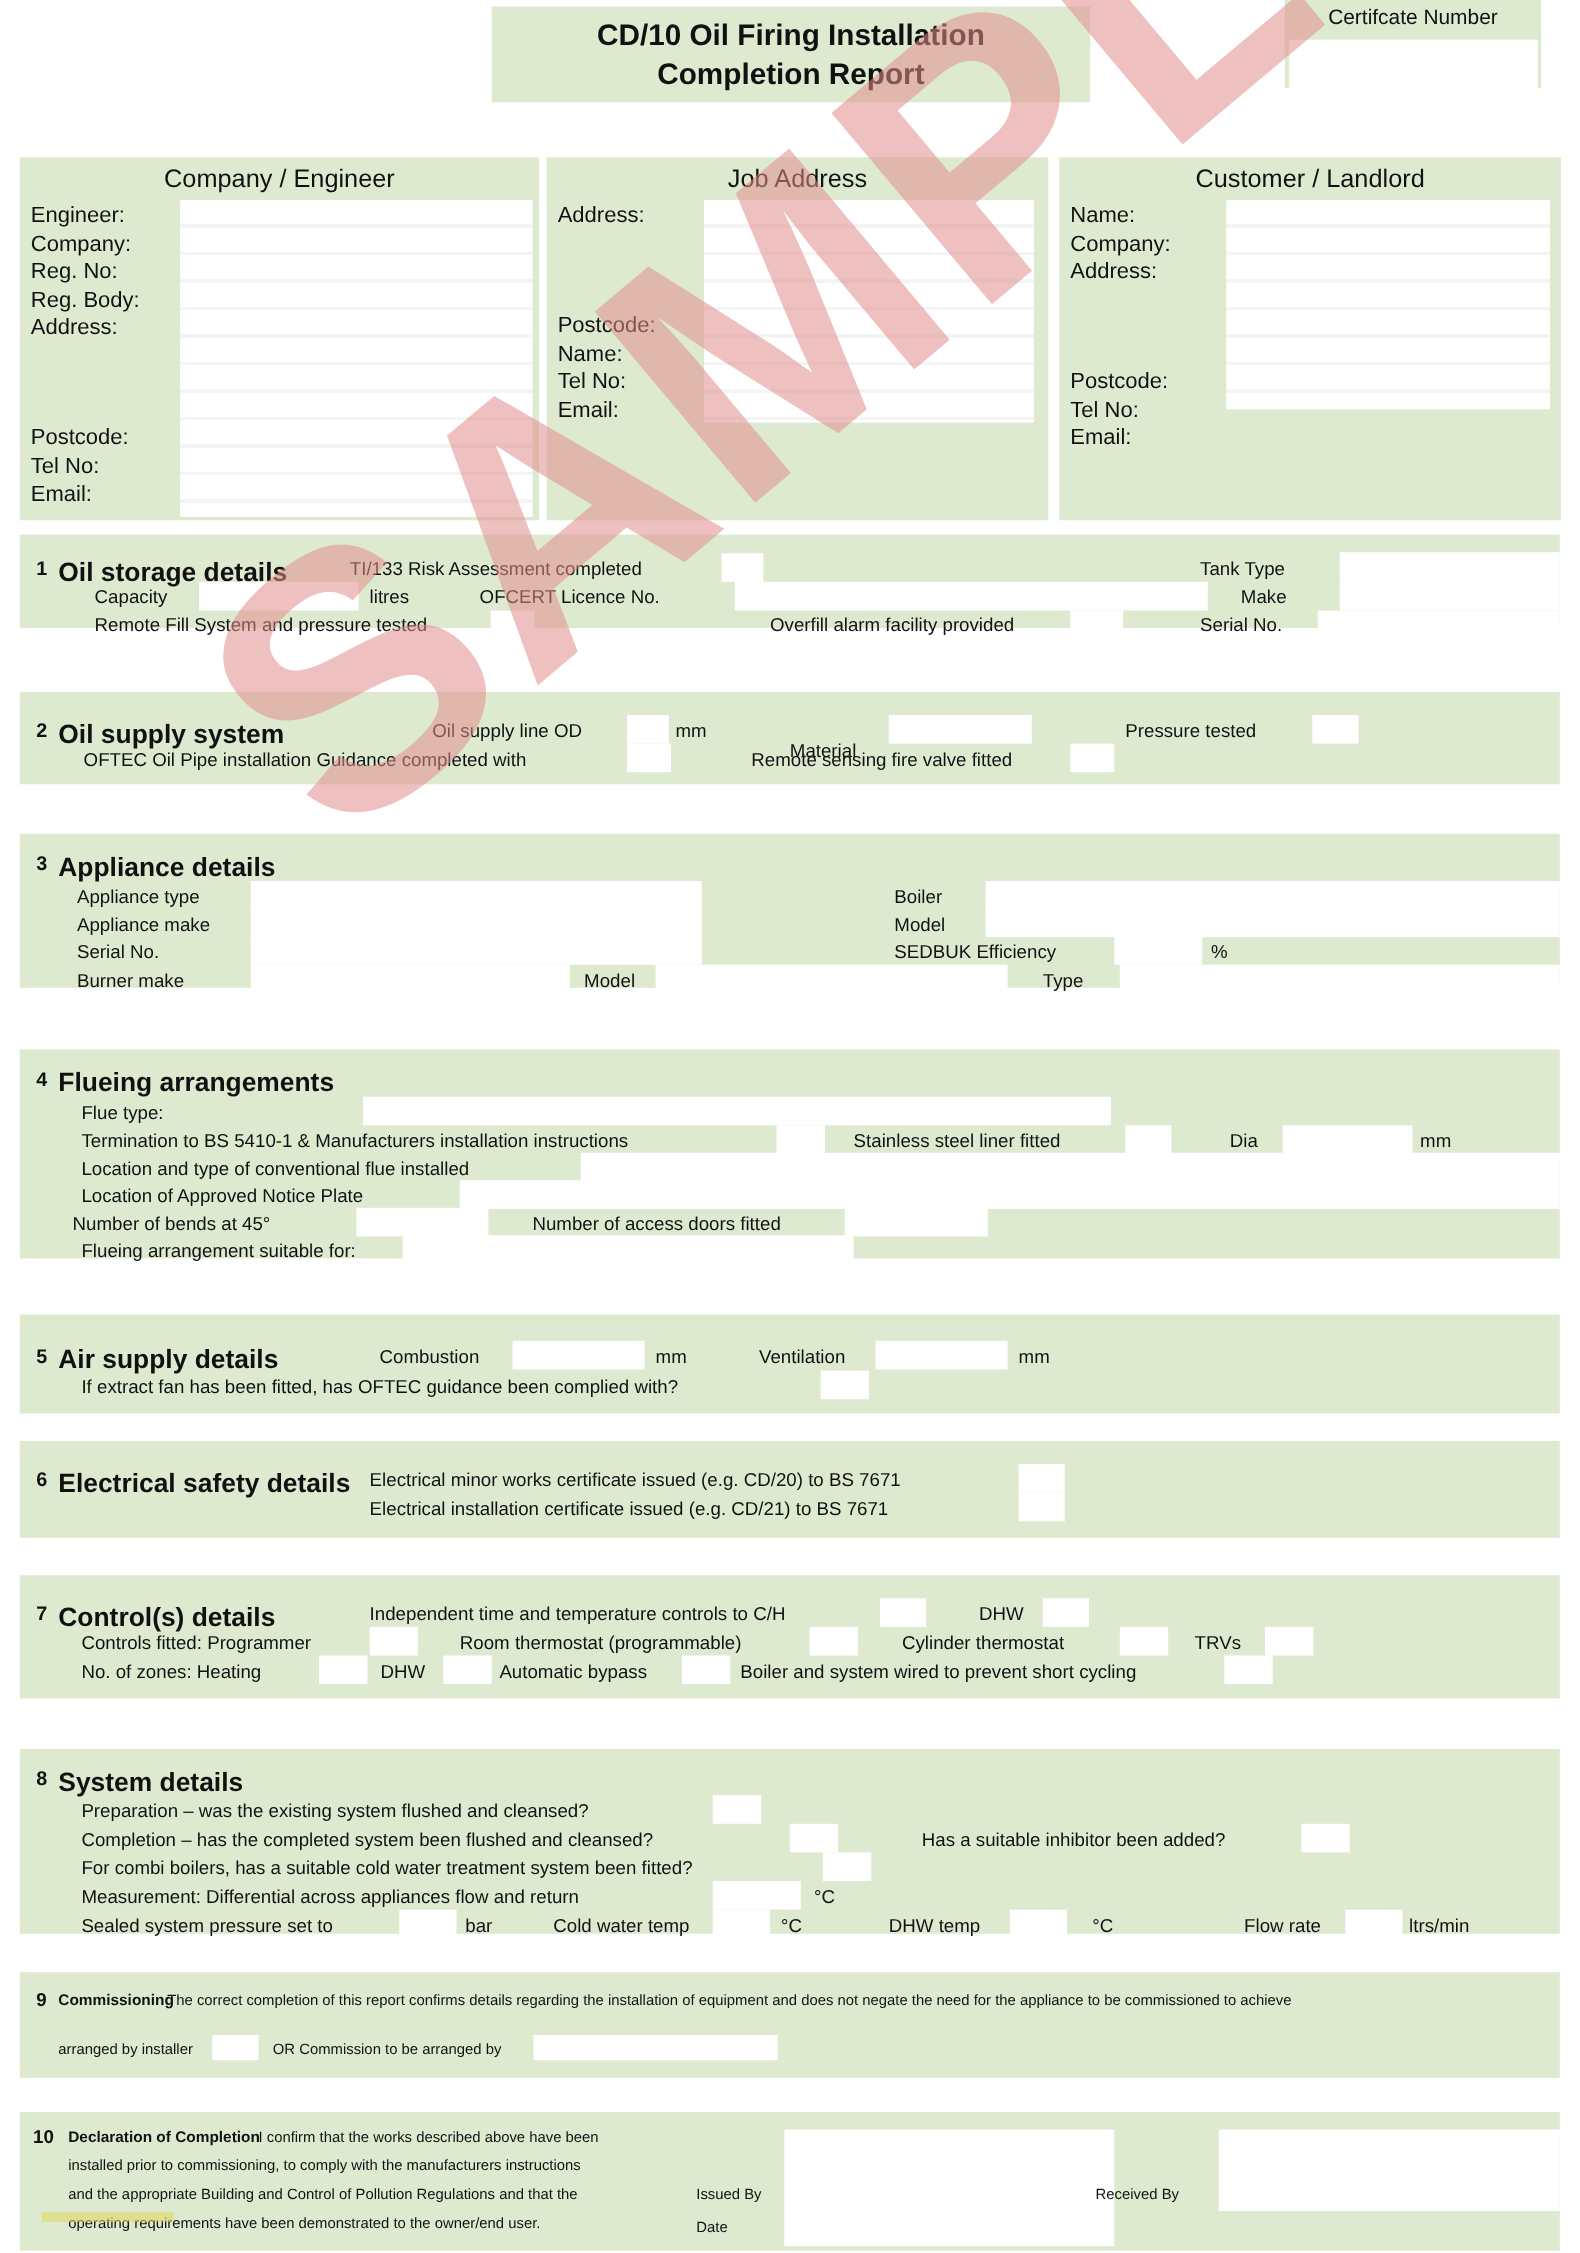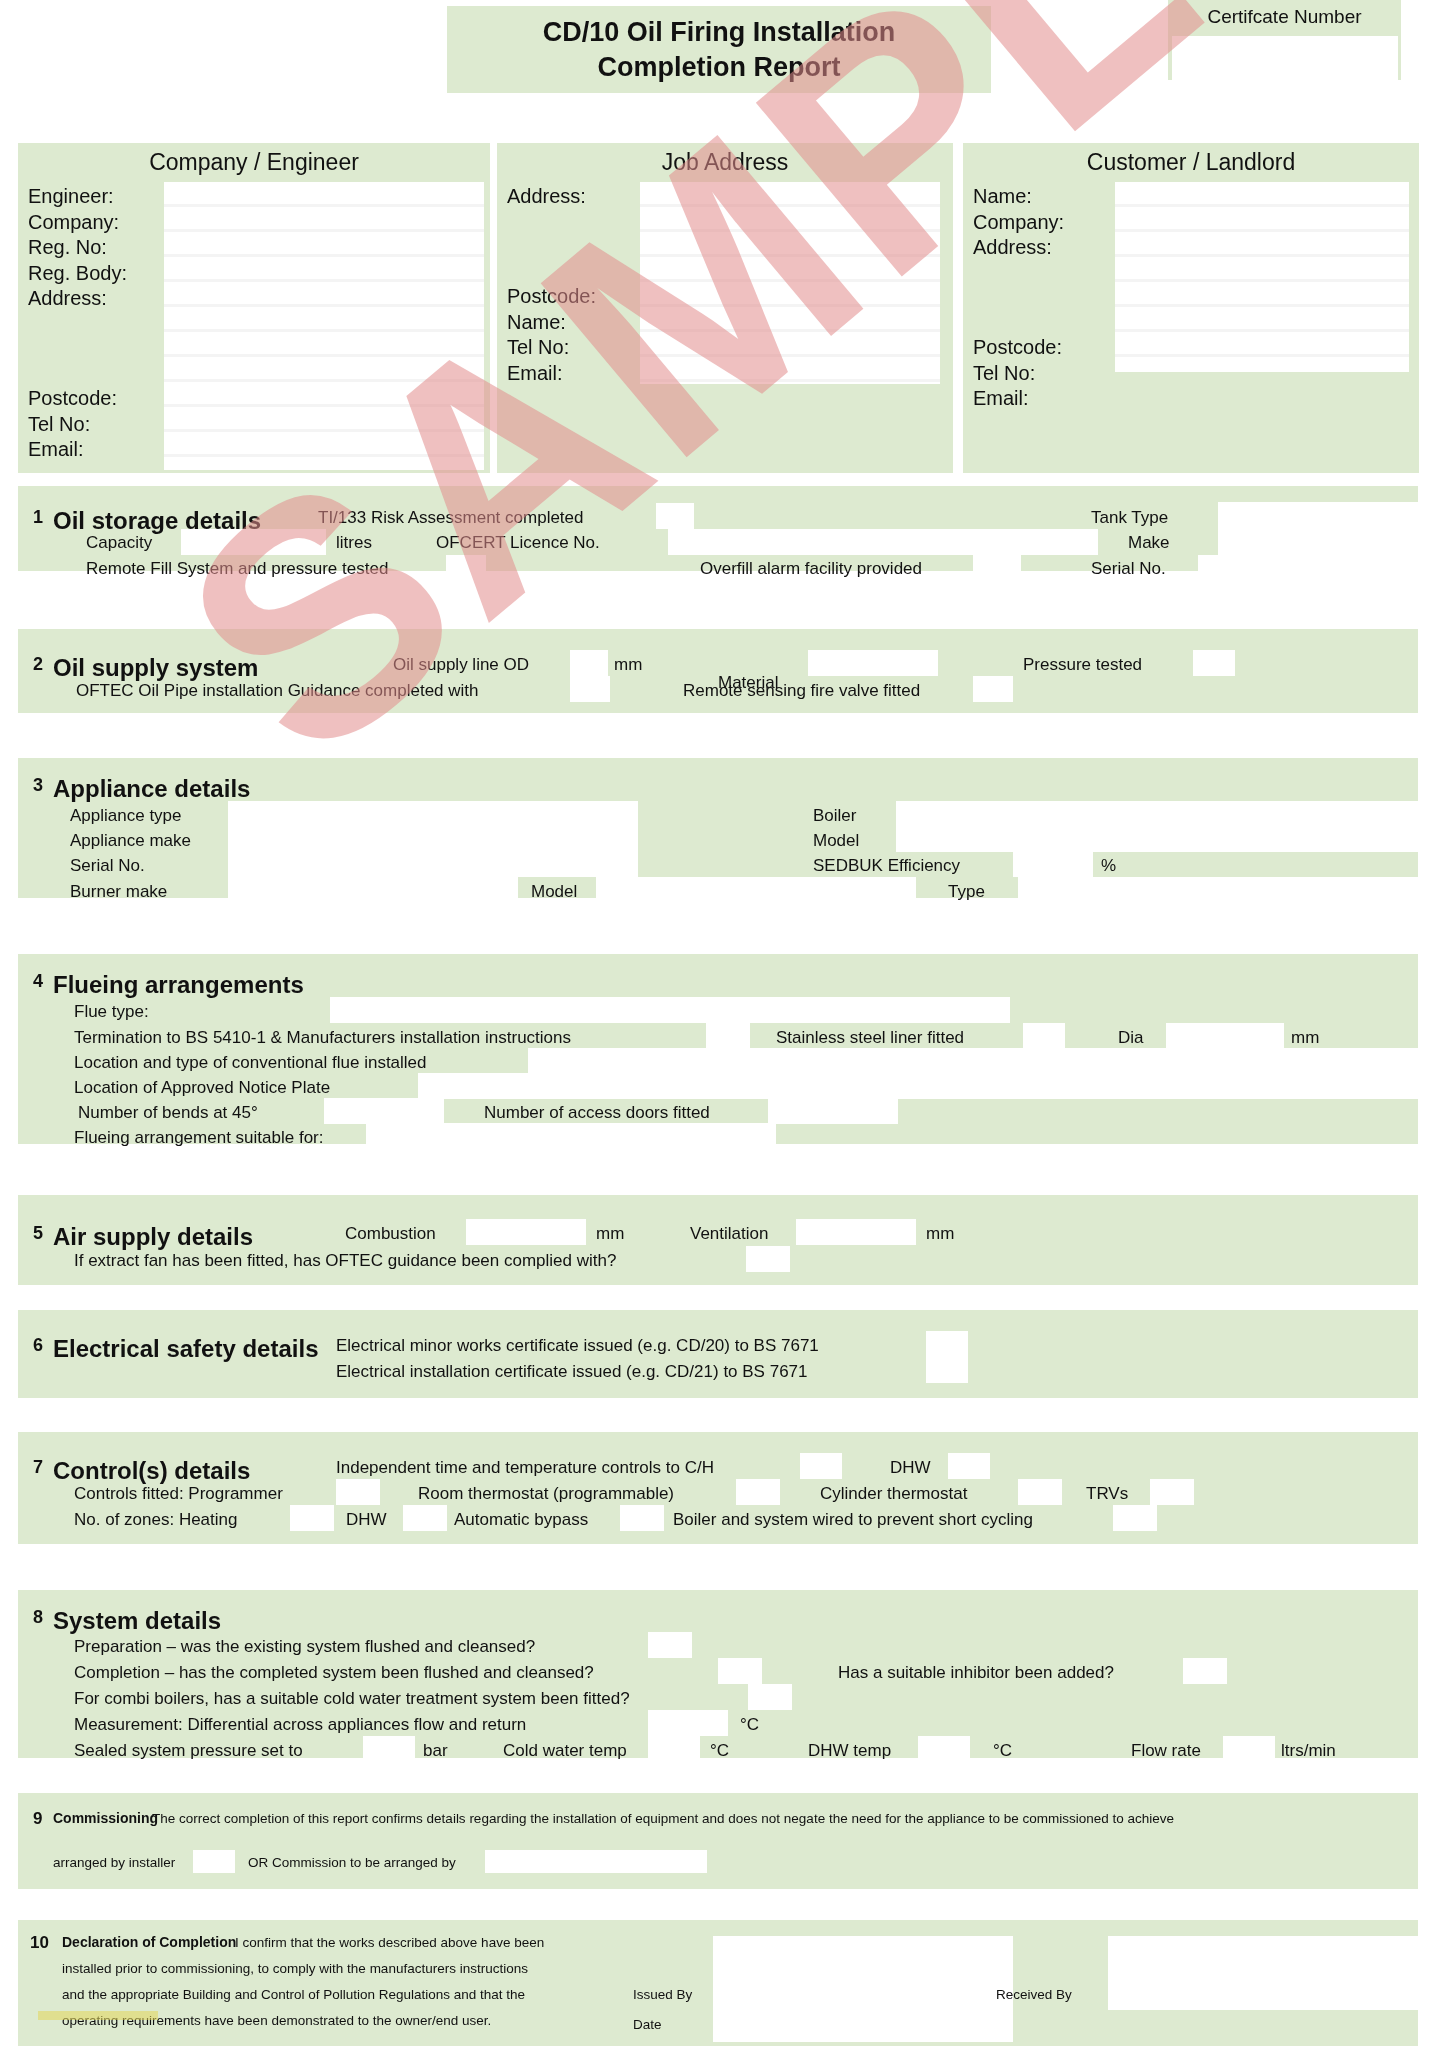--- a/index.html
+++ b/index.html
@@ -236,21 +236,21 @@
     <div class="lb" style="left:1100px;top:74px;">Dia</div>
     <div class="bx" style="left:1148px;top:69px;width:118px;height:26px;"></div>
     <div class="lb" style="left:1273px;top:74px;">mm</div>
 
     <div class="lb" style="left:56px;top:99px;">Location and type of conventional flue installed</div>
     <div class="bx" style="left:510px;top:94px;width:890px;height:26px;"></div>
 
     <div class="lb" style="left:56px;top:124px;">Location of Approved Notice Plate</div>
     <div class="bx" style="left:400px;top:119px;width:1000px;height:26px;"></div>
 
-    <div class="lb" style="left:60px;top:149px;">Number of bends at 45°</div>
+    <div class="lb" style="left:48px;top:149px;">Number of bends at 45°</div>
     <div class="bx" style="left:306px;top:144px;width:120px;height:26px;"></div>
     <div class="lb" style="left:466px;top:149px;">Number of access doors fitted</div>
     <div class="bx" style="left:750px;top:144px;width:130px;height:26px;"></div>
 
     <div class="lb" style="left:56px;top:174px;">Flueing arrangement suitable for:</div>
     <div class="bx" style="left:348px;top:169px;width:410px;height:26px;"></div>
   </div>
 
   <div class="sect" style="top:1195px;height:90px;">
     <div class="num" style="left:15px;top:28px;">5</div>

